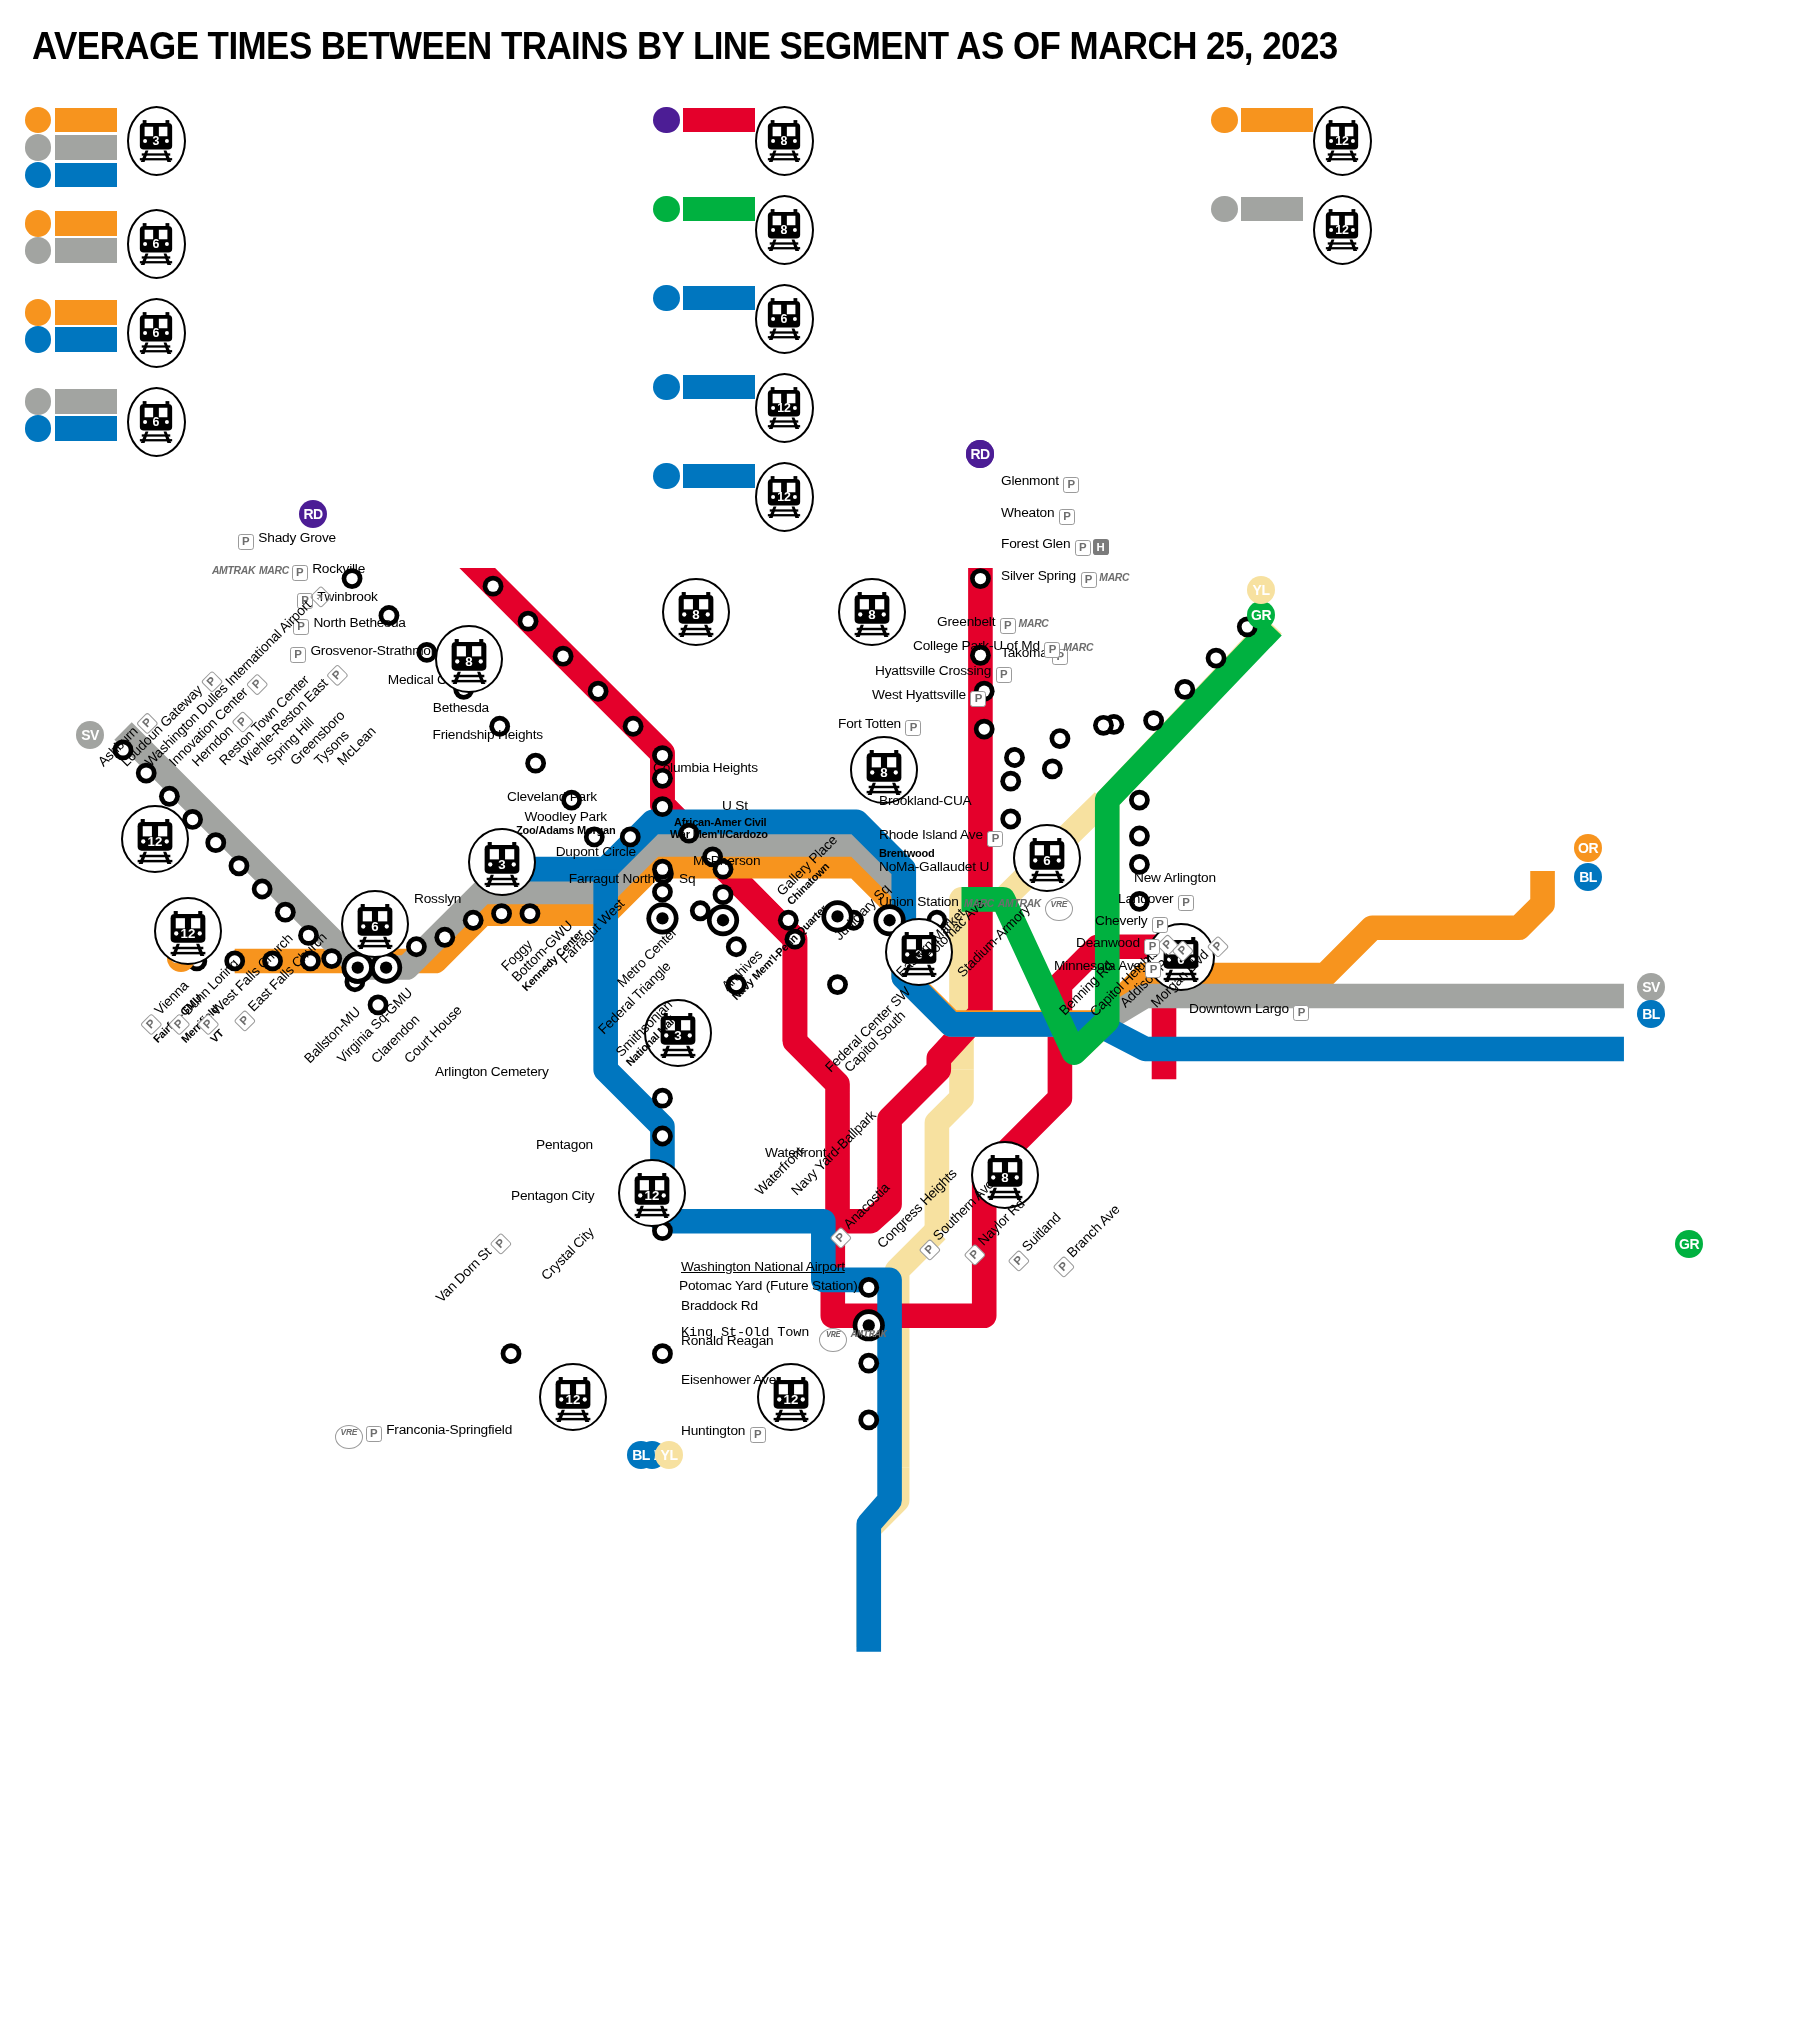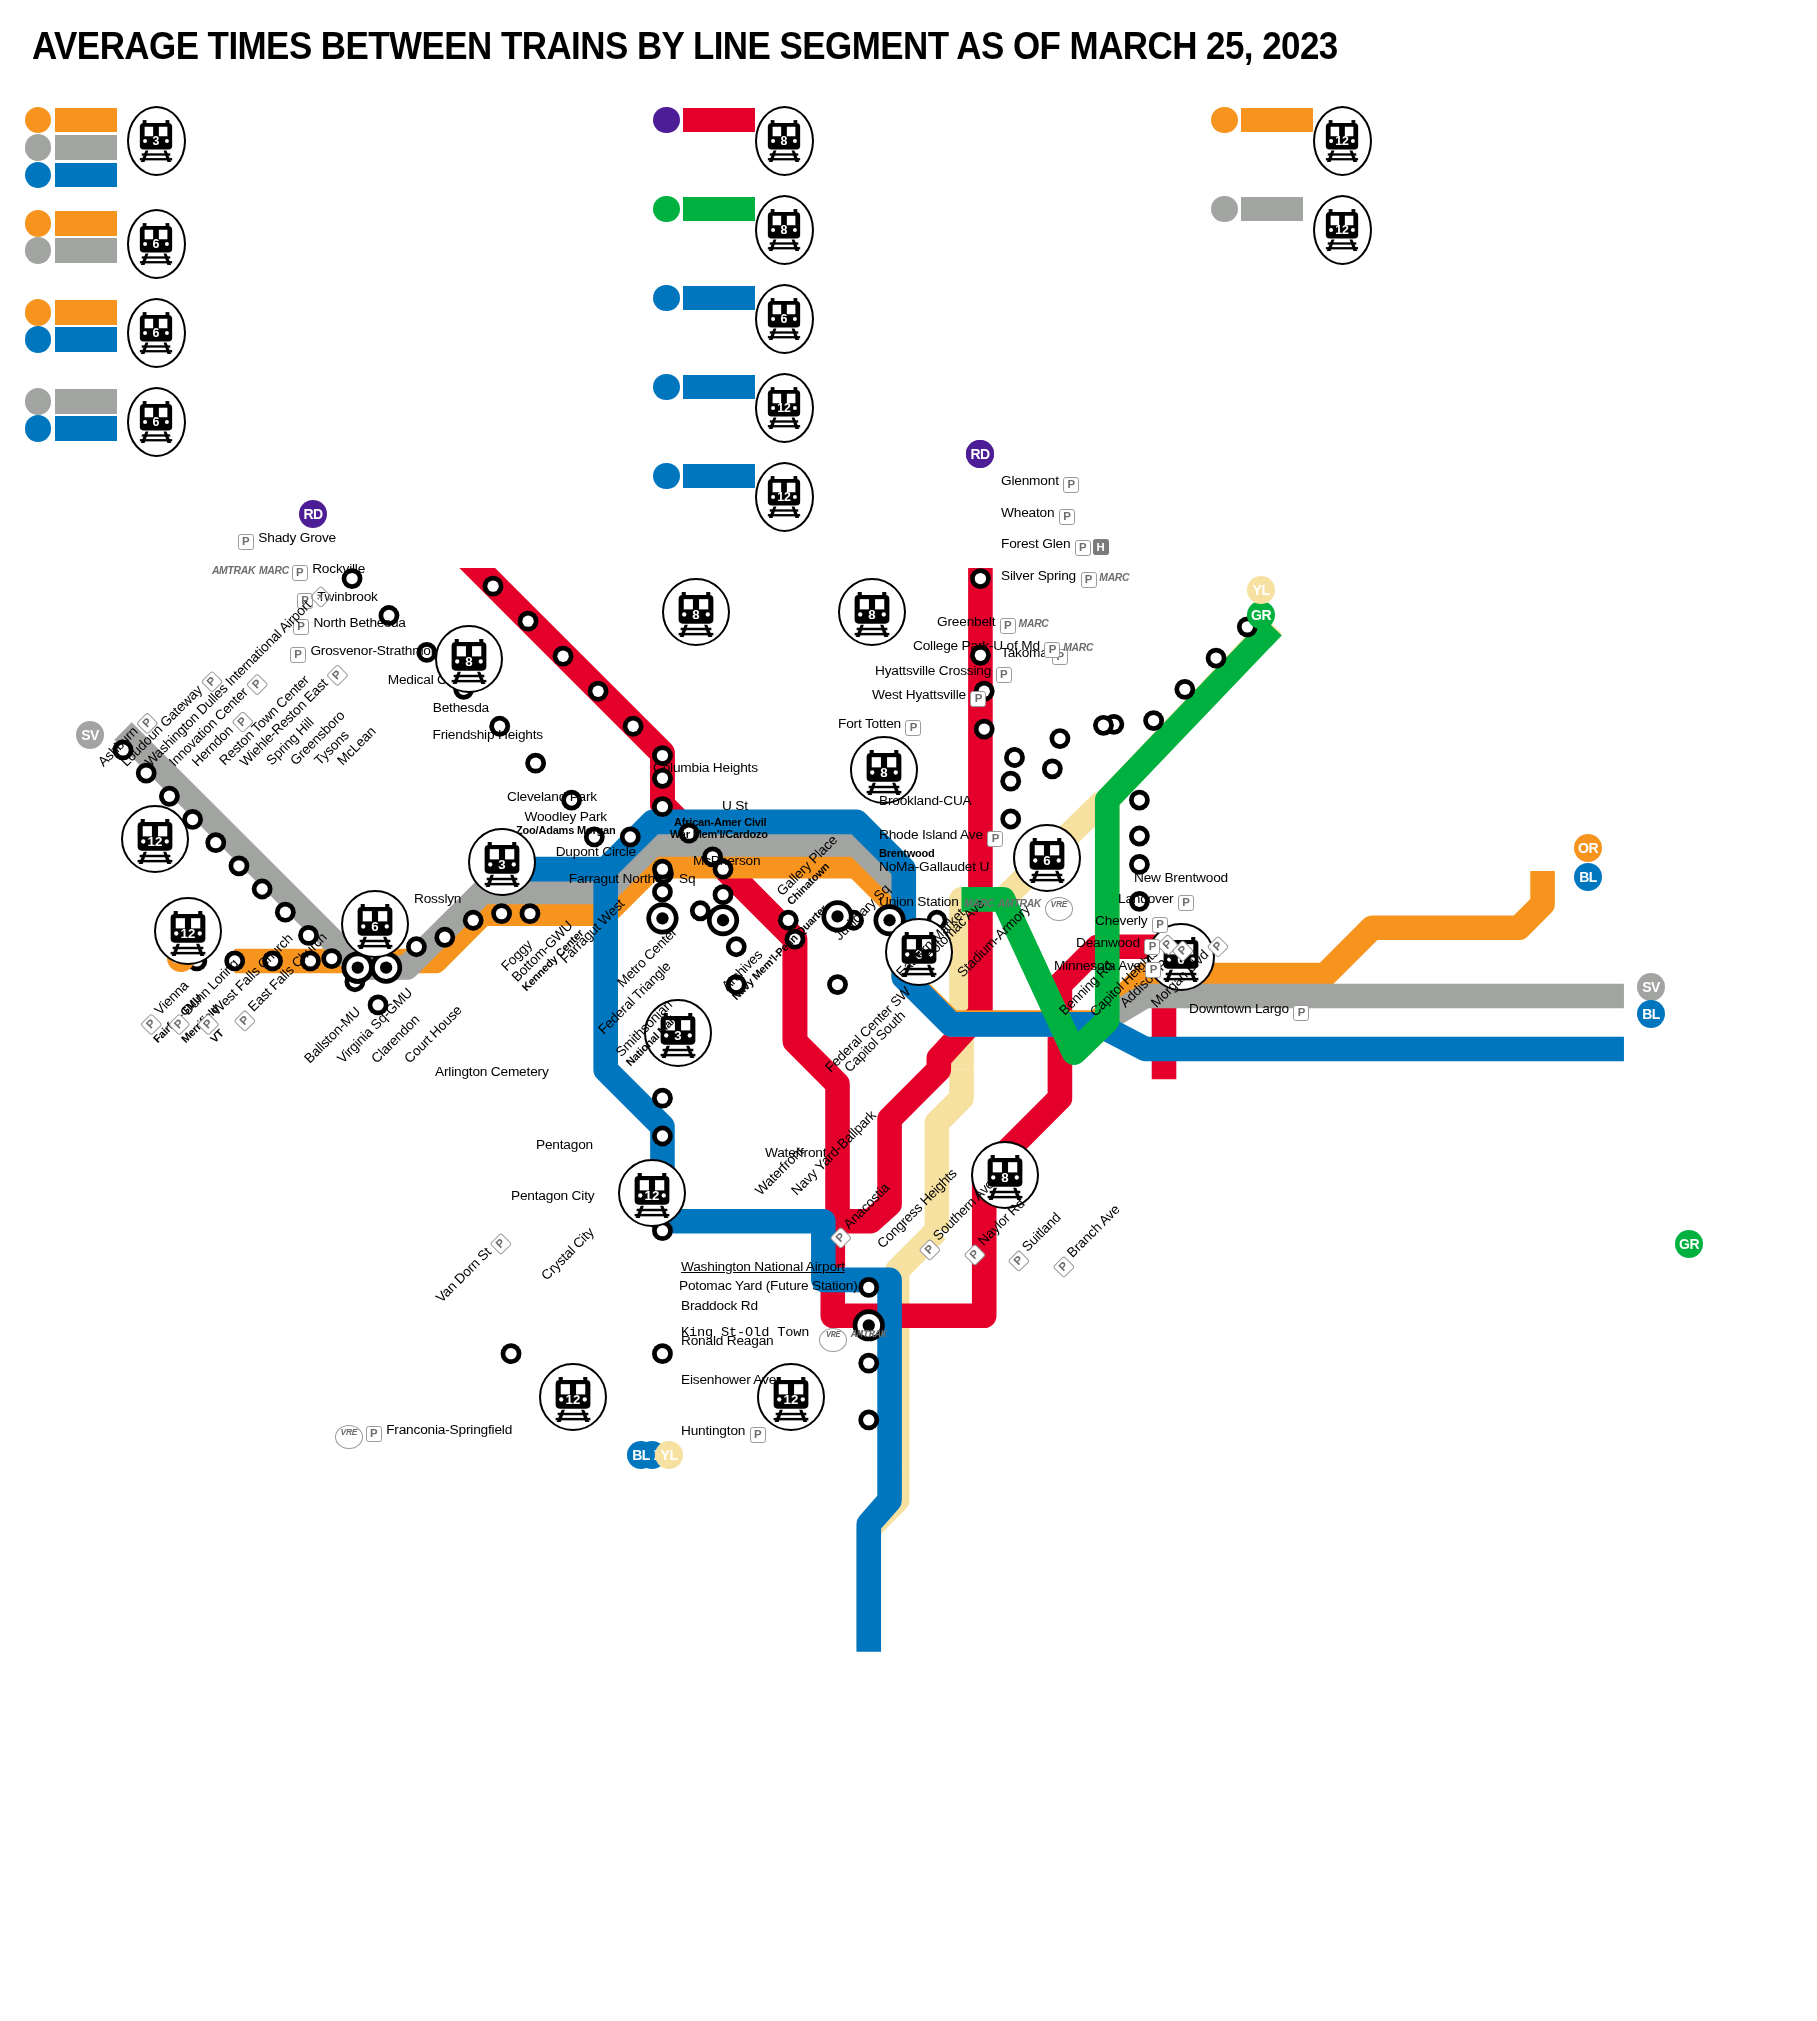--- a/index.html
+++ b/index.html
@@ -969,21 +969,21 @@
     <div class="stn-label" style="left: 913px; top: 70px;"><span>College Park-U of Md</span> <span class="pmark">P</span><span class="marc">MARC</span></div>
     <div class="stn-label" style="left: 875px; top: 95px;"><span>Hyattsville Crossing</span> <span class="pmark">P</span></div>
     <div class="stn-label" style="left: 872px; top: 119px;"><span>West Hyattsville</span> <span class="pmark">P</span></div>
     <div class="stn-label" style="left: 838px; top: 148px;"><span>Fort Totten</span> <span class="pmark">P</span></div>
     <div class="stn-label" style="left: 879px; top: 225px;"><span>Brookland-CUA</span></div>
     <div class="stn-label" style="left: 879px; top: 259px;"><span>Rhode Island Ave</span> <span class="pmark">P</span><div class="stn-label sub" style="position:static">Brentwood</div></div>
     <div class="stn-label" style="left: 879px; top: 291px;"><span>NoMa-Gallaudet U</span></div>
     <div class="stn-label" style="left: 879px; top: 326px;"><span>Union Station</span> <span class="marc">MARC</span><span class="amtrak">AMTRAK</span><span class="vre">VRE</span></div>
     <div class="stn-label" style="left: 653px; top: 192px;"><span>Columbia Heights</span></div>
     <div class="stn-label" style="left: 679px; top: 285px; margin-left: 14px;"><span>McPherson</span></div>
-    <div class="stn-label" style="left: 1134px; top: 302px;"><span>New Brentwood</span></div>
+    <div class="stn-label" style="left: 1134px; top: 302px;"><span>New Arlington</span></div>
     <div class="stn-label" style="left: 1118px; top: 323px;"><span>Landover</span> <span class="pmark">P</span></div>
     <div class="stn-label" style="left: 1095px; top: 345px;"><span>Cheverly</span> <span class="pmark">P</span></div>
     <div class="stn-label" style="left: 1076px; top: 367px;"><span>Deanwood</span> <span class="pmark">P</span></div>
     <div class="stn-label" style="left: 1054px; top: 390px;"><span>Minnesota Ave</span> <span class="pmark">P</span></div>
     <div class="stn-label" style="left: 1189px; top: 433px;"><span>Downtown Largo</span> <span class="pmark">P</span></div>
     <div class="stn-label" style="left: 435px; top: 496px;"><span>Arlington Cemetery</span></div>
     <div class="stn-label" style="left: 536px; top: 569px;"><span>Pentagon</span></div>
     <div class="stn-label" style="left: 511px; top: 620px;"><span>Pentagon City</span></div>
     <div class="stn-label" style="left: 765px; top: 577px;"><span>Waterfront</span></div>
     <div class="stn-label" style="left: 681px; top: 717px; margin-top: 48px;"><span>Ronald Reagan</span></div>

